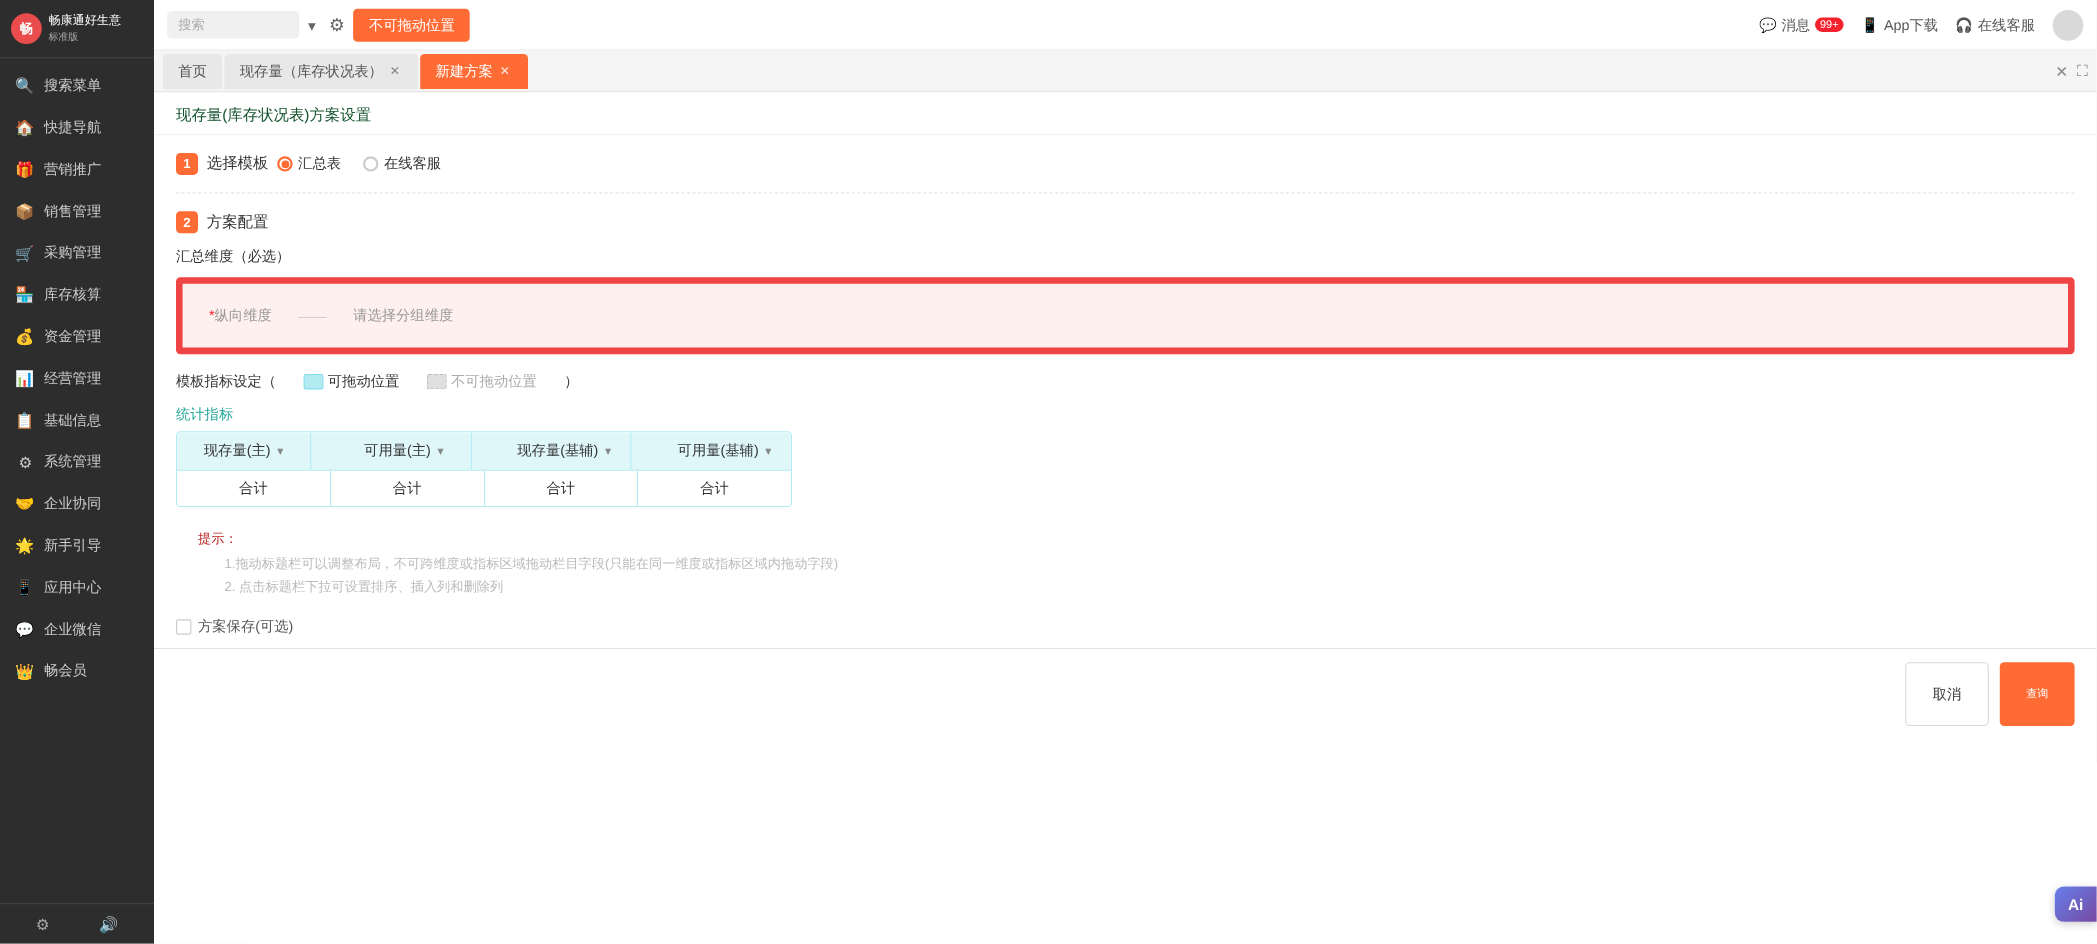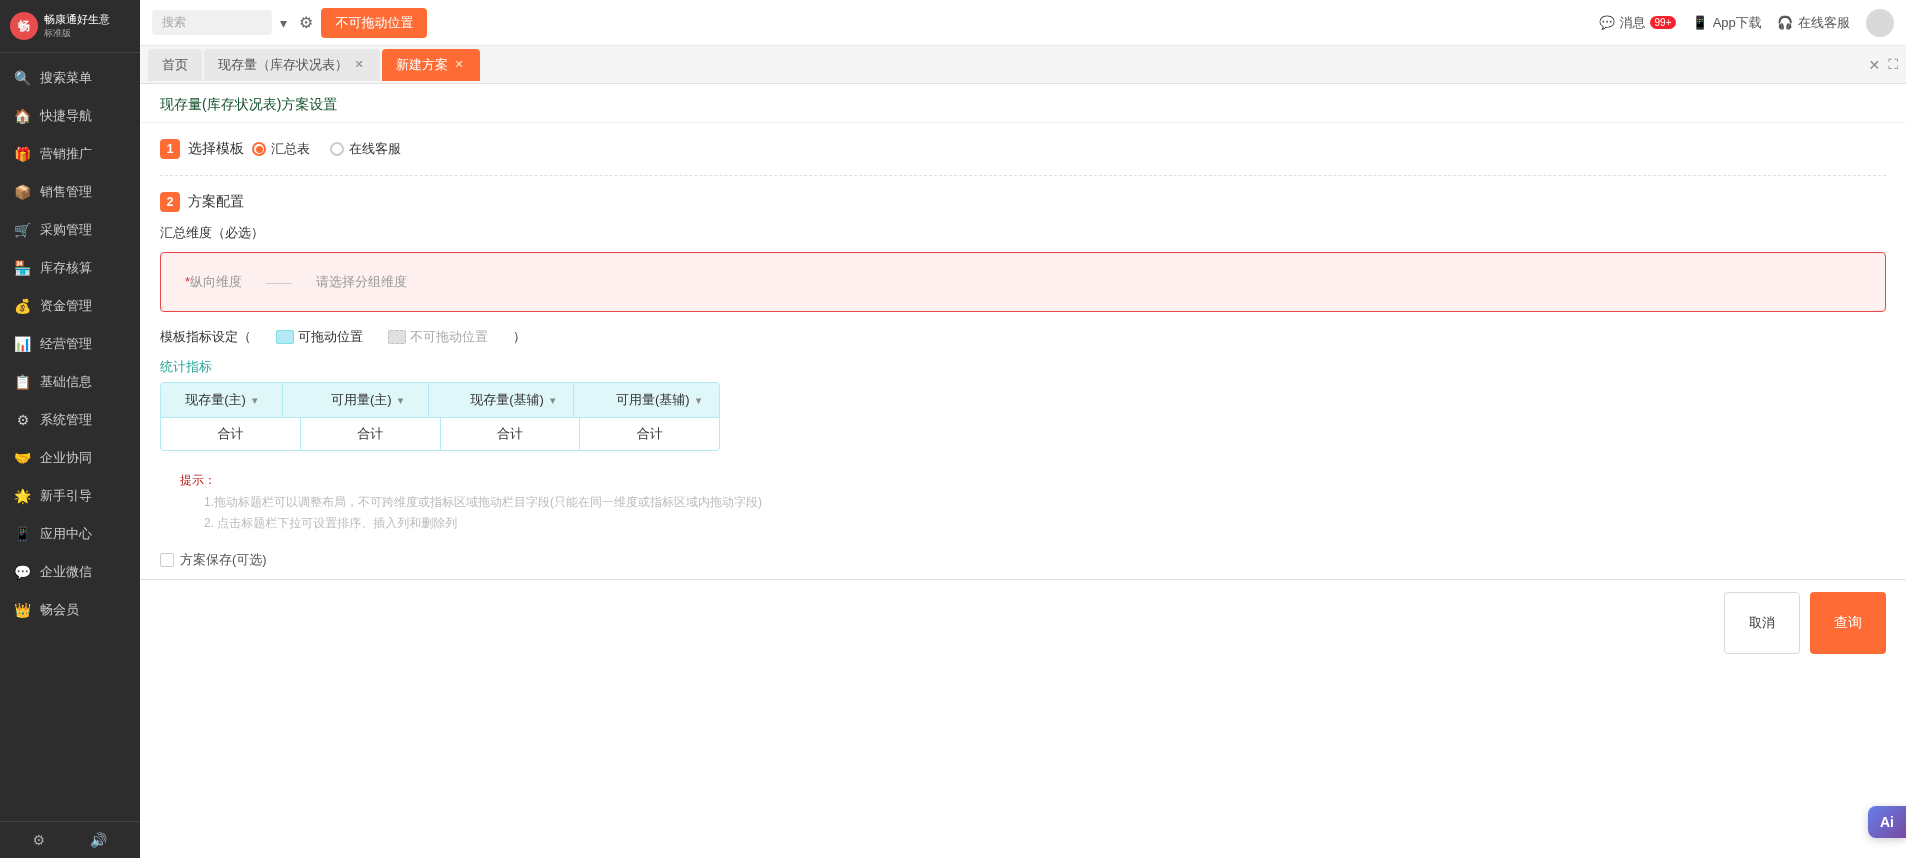--- a/index.html
+++ b/index.html
@@ -298,21 +298,21 @@
     }
 
     
     .dimension-label {
       font-size: 13px;
       color: #333;
       margin-bottom: 10px;
     }
     .dimension-box {
       background: #fff0f0;
-      border: 1px solid #ef4444;
+      border: 6px solid #ef4444;
       border-radius: 4px;
       padding: 20px 24px;
       margin-bottom: 16px;
     }
     .dimension-placeholder {
       display: flex;
       align-items: center;
       gap: 16px;
       color: #999;
       font-size: 13px;
@@ -446,21 +446,21 @@
       font-size: 13px;
       color: #333;
     }
     .query-btn {
       padding: 22px 24px;
       border: none;
       border-radius: 4px;
       background: #ff6b35;
       color: white;
       cursor: pointer;
-      font-size: 14px;
+      font-size: 10px;
     }
 
     
     .window-controls {
       display: flex;
       align-items: center;
       gap: 8px;
     }
     .win-btn {
       cursor: pointer;

